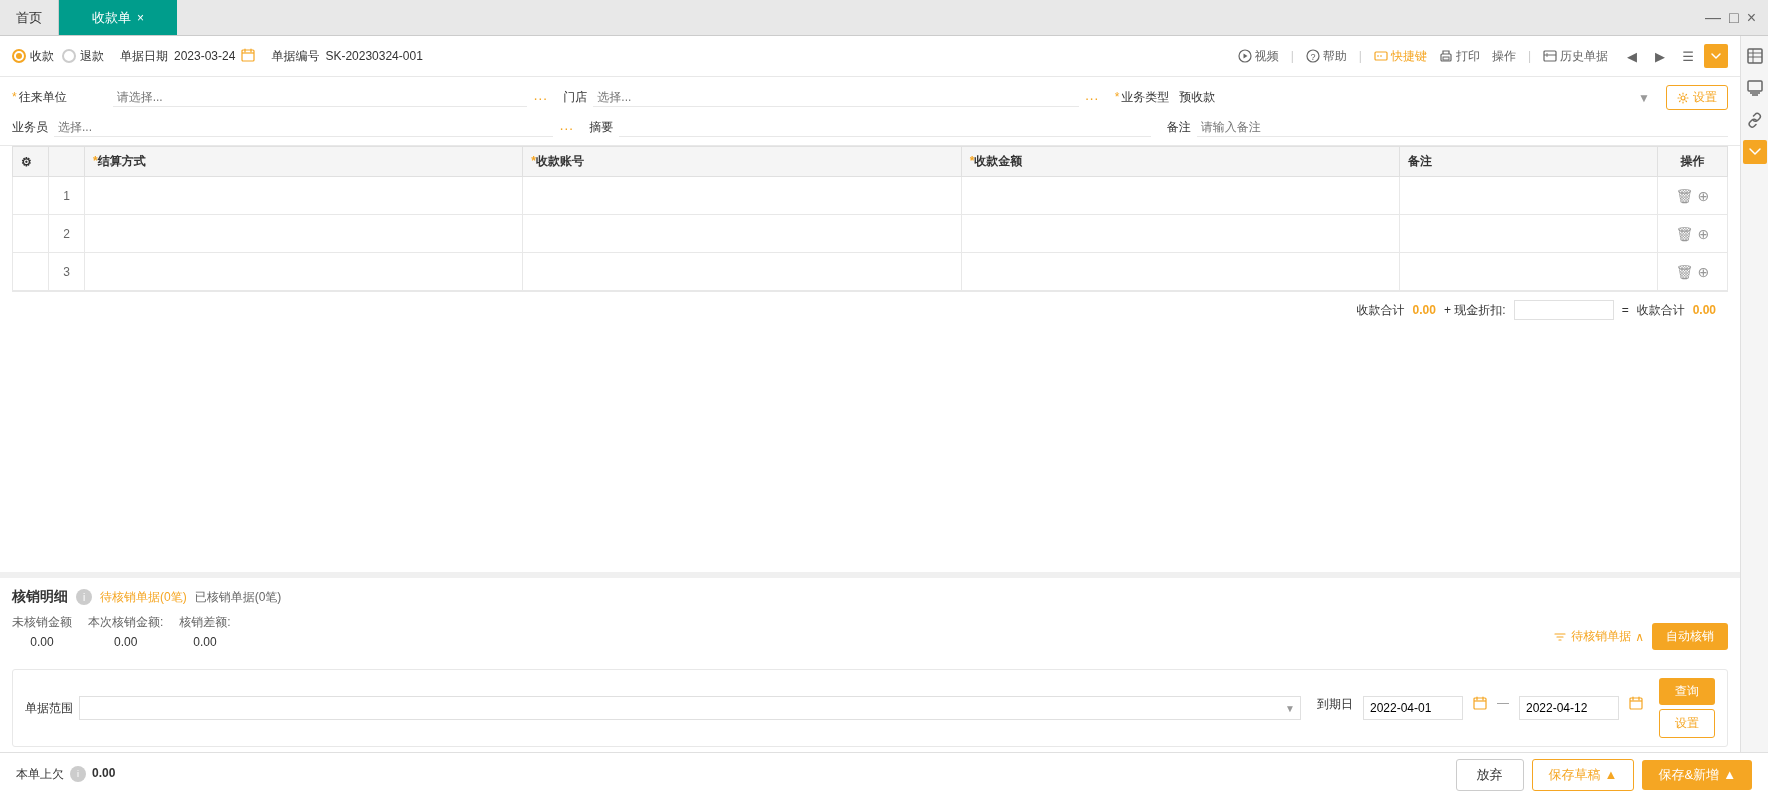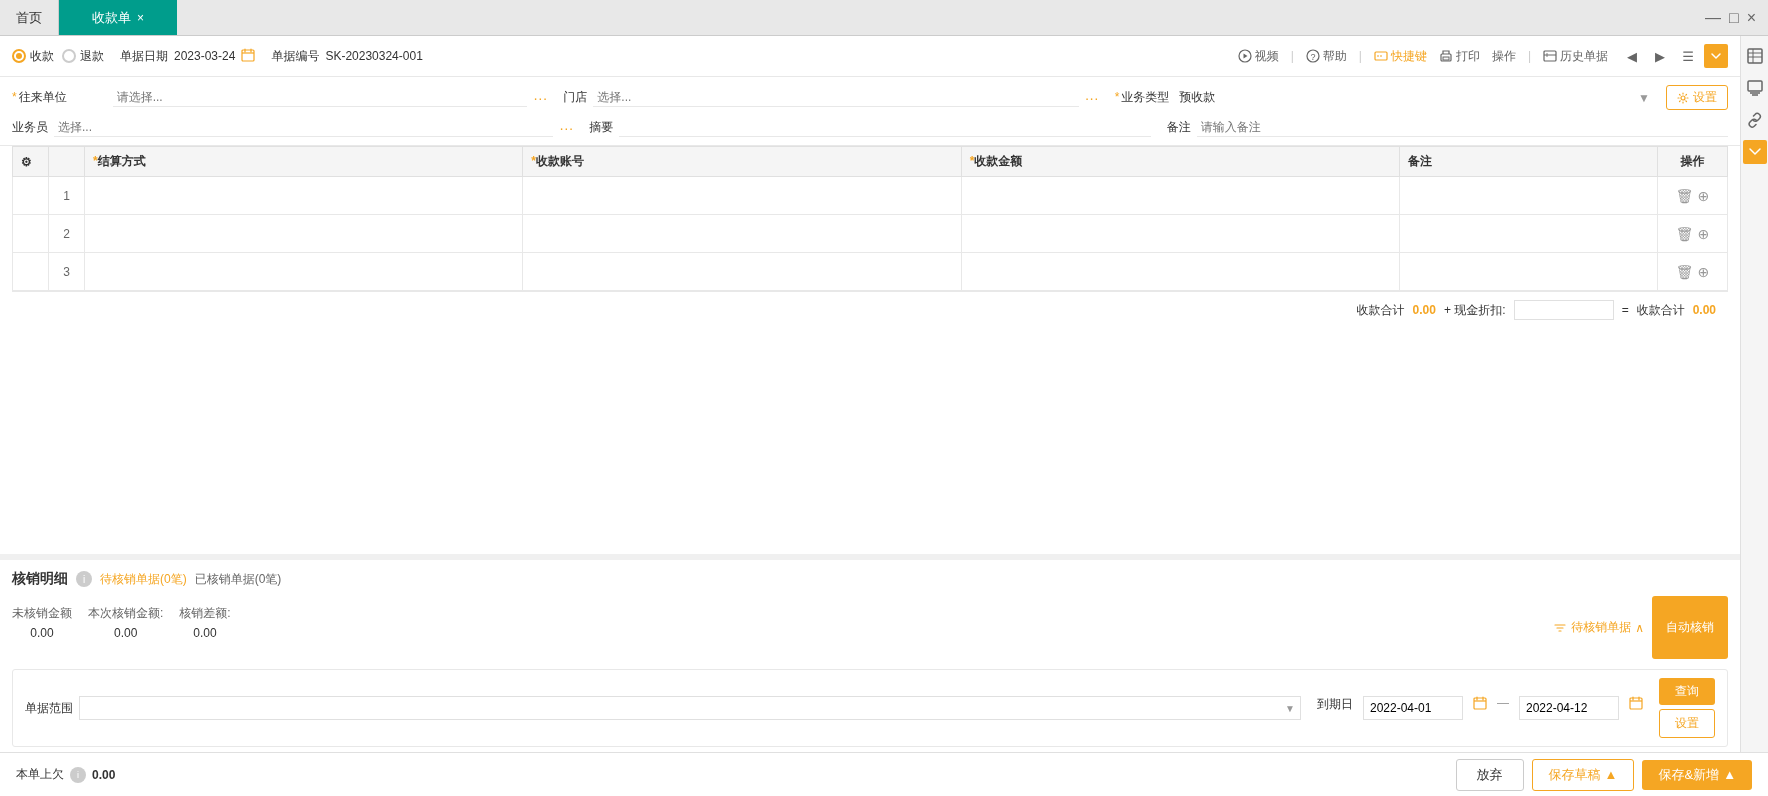--- a/index.html
+++ b/index.html
@@ -233,21 +233,21 @@
       margin-left: auto;
       display: flex; align-items: center; gap: 8px;
     }
     .filter-btn {
       display: flex; align-items: center; gap: 4px;
       color: #f5a623; cursor: pointer; font-size: 12px;
     }
     .auto-btn {
       background: #f5a623; color: #fff;
       border: none; border-radius: 3px;
-      padding: 23px 14px; cursor: pointer; font-size: 12px;
+      padding: 5px 14px; cursor: pointer; font-size: 12px;
     }
 
     
     .filter-row {
       display: flex; align-items: center;
       padding: 8px 0; gap: 16px;
       border: 1px solid #e8e8e8; border-radius: 3px;
       padding: 8px 12px; margin-bottom: 8px;
     }
     .filter-field {
@@ -306,21 +306,21 @@
     .page-footer {
       position: fixed; bottom: 0; left: 0; right: 0;
       height: 44px;
       background: #fff;
       border-top: 1px solid #e0e0e0;
       display: flex; align-items: center;
       padding: 0 16px;
       z-index: 100;
     }
     .footer-left {
-      display: flex; align-items: center; gap: 6px; font-size: 12px;
+      display: flex; gap: 6px; font-size: 12px;
     }
     .footer-right {
       margin-left: auto;
       display: flex; align-items: center; gap: 8px;
     }
     .btn-abandon {
       border: 1px solid #ccc; background: #fff;
       padding: 6px 20px; border-radius: 3px;
       cursor: pointer; font-size: 13px; color: #333;
     }

